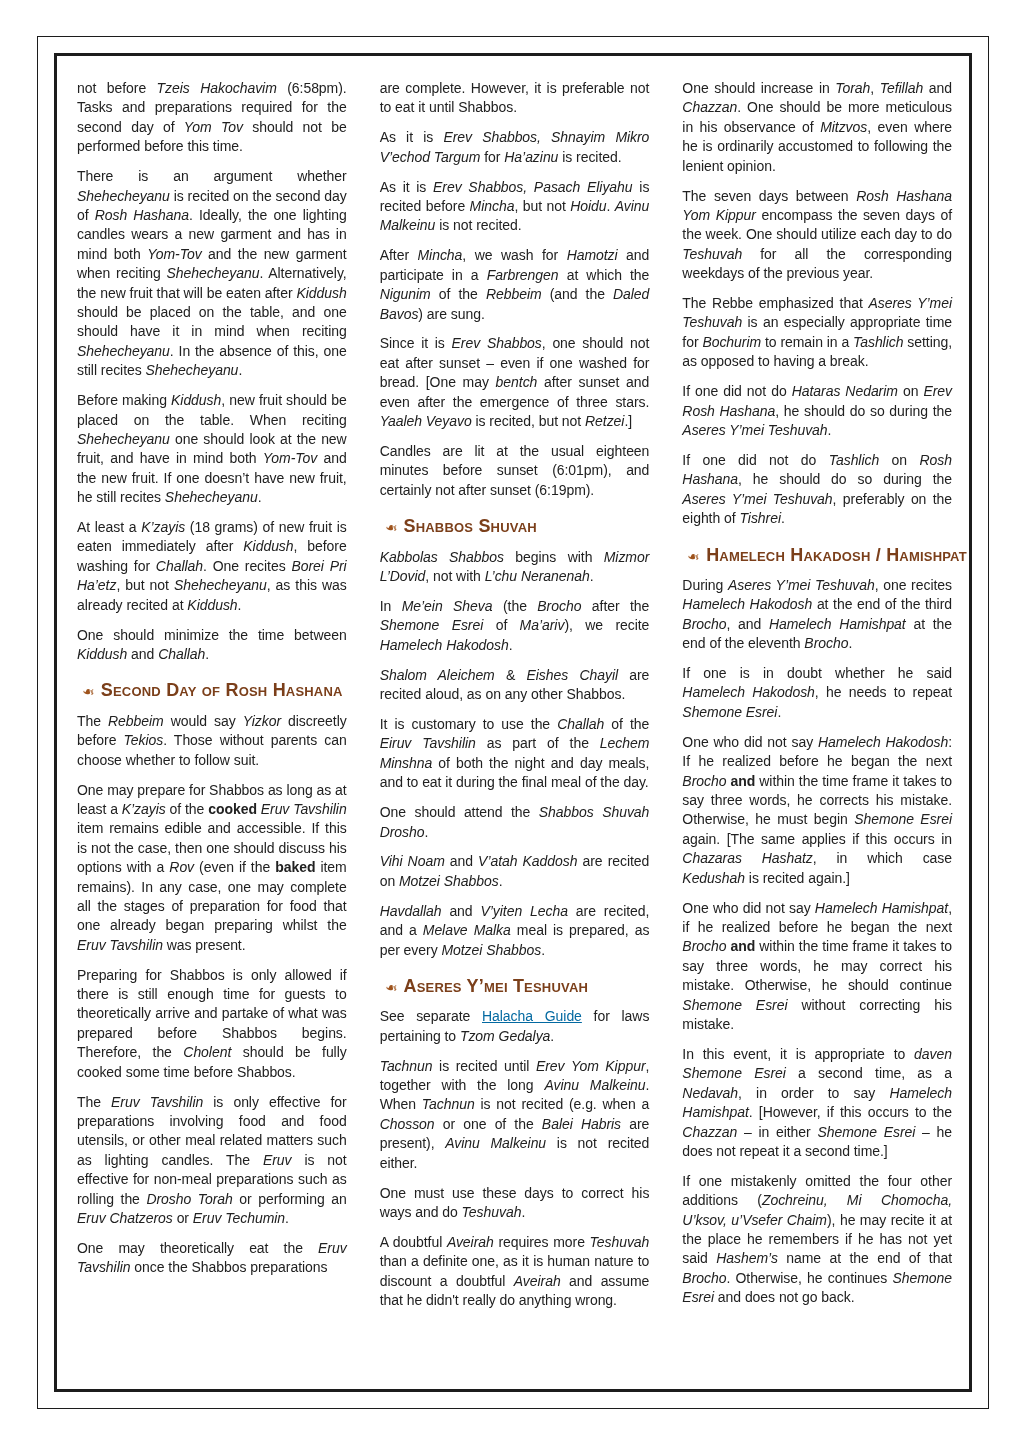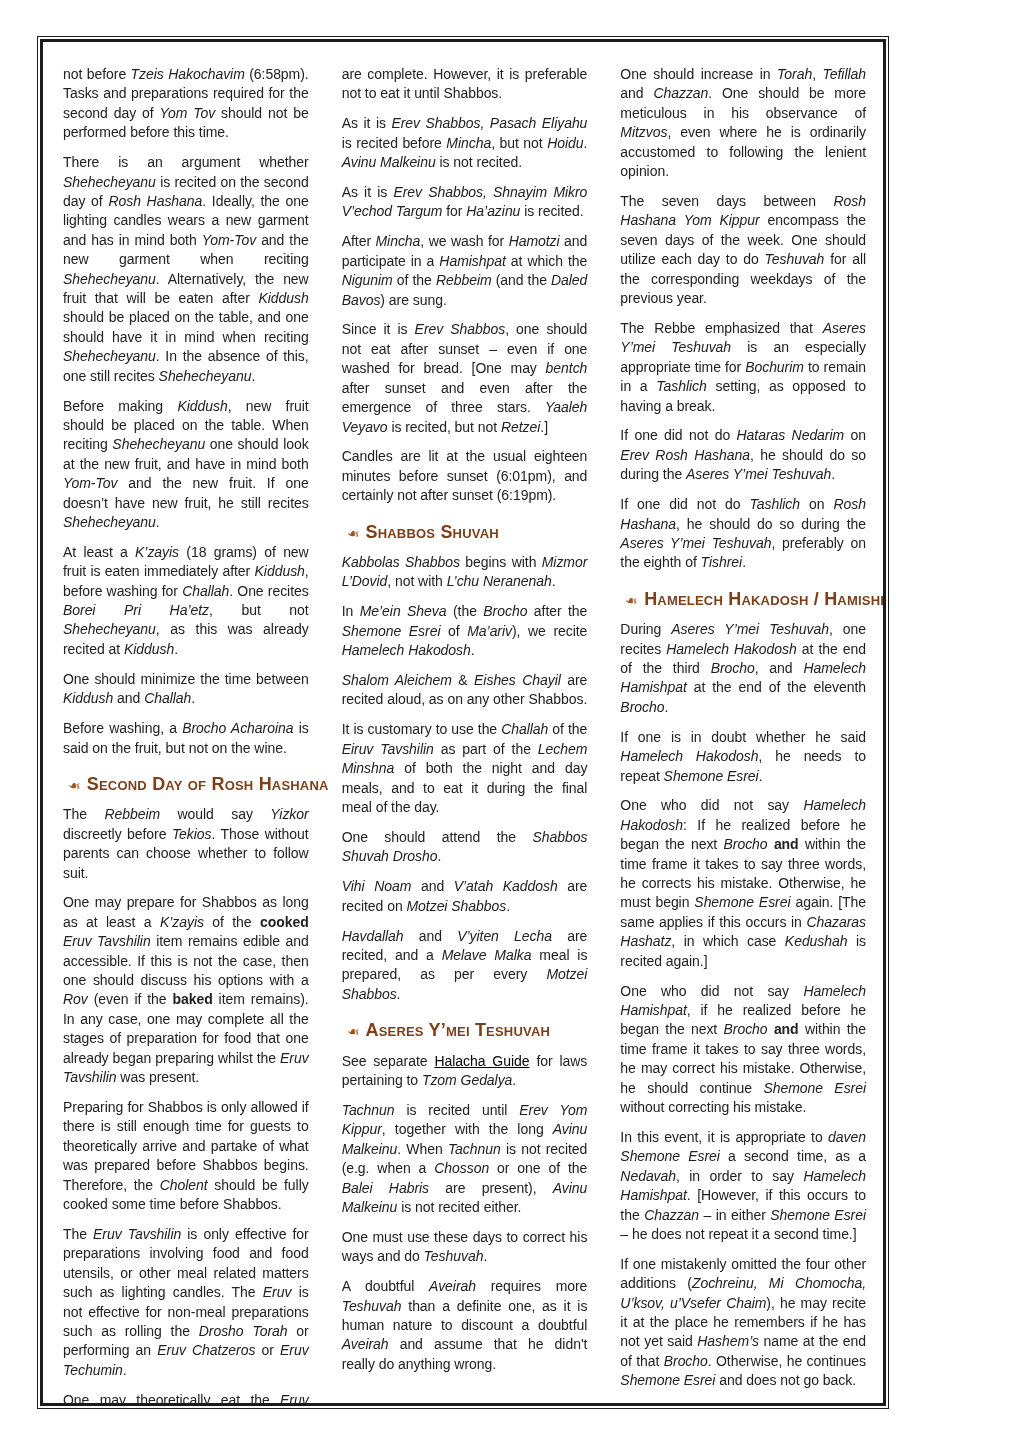--- a/index.html
+++ b/index.html
@@ -3,22 +3,22 @@
 <meta charset="utf-8">
 <style>
   html, body { margin:0; padding:0; }
   body {
     width:1024px; height:1448px; background:#ffffff;
     font-family:"Liberation Sans", sans-serif;
     position:relative; overflow:hidden;
   }
   .frame-outer {
     position:absolute; left:37px; top:36px;
-    width:852px; height:1373px;
-    border:1px solid #1c1c1c; padding:2px;
+    width:952px; height:1373px;
+    border:1px solid #1c1c1c; padding:16px;
     box-sizing:border-box; background:#ffffff;
   }
   .frame-inner {
     width:100%; height:100%;
     border:3px solid #1c1c1c;
     box-sizing:border-box;
     padding:23px 17px 16px 20px;
     overflow:hidden;
   }
   .columns { display:flex; gap:33px; height:100%; }
@@ -57,45 +57,44 @@
 
 <div class="frame-outer" style="border-color: rgb(28, 28, 28);">
   <div class="frame-inner" style="border-color: rgb(28, 28, 28);">
     <div class="columns">
       <div class="column" style="color: rgb(33, 33, 33);">
           <p class="para">not before <em>Tzeis Hakochavim</em> (6:58pm). Tasks and preparations required for the second day of <em>Yom Tov</em> should not be performed before this time.</p>
           <p class="para">There is an argument whether <em>Shehecheyanu</em> is recited on the second day of <em>Rosh Hashana</em>. Ideally, the one lighting candles wears a new garment and has in mind both <em>Yom-Tov</em> and the new garment when reciting <em>Shehecheyanu</em>. Alternatively, the new fruit that will be eaten after <em>Kiddush</em> should be placed on the table, and one should have it in mind when reciting <em>Shehecheyanu</em>. In the absence of this, one still recites <em>Shehecheyanu</em>.</p>
           <p class="para">Before making <em>Kiddush</em>, new fruit should be placed on the table. When reciting <em>Shehecheyanu</em> one should look at the new fruit, and have in mind both <em>Yom-Tov</em> and the new fruit. If one doesn’t have new fruit, he still recites <em>Shehecheyanu</em>.</p>
           <p class="para">At least a <em>K’zayis</em> (18 grams) of new fruit is eaten immediately after <em>Kiddush</em>, before washing for <em>Challah</em>. One recites <em>Borei Pri Ha’etz</em>, but not <em>Shehecheyanu</em>, as this was already recited at <em>Kiddush</em>.</p>
           <p class="para">One should minimize the time between <em>Kiddush</em> and <em>Challah</em>.</p>
-          <p class="para">Before washing, a <em>Brocho Acharoina</em> is said on the fruit, but not on the wine.</p>
           <div class="section-heading" style="color: rgb(123, 63, 26);"><span class="ornament" style="color: rgb(158, 83, 28);">❧</span><span>Second Day of Rosh Hashana</span></div>
           <p class="para">The <em>Rebbeim</em> would say <em>Yizkor</em> discreetly before <em>Tekios</em>. Those without parents can choose whether to follow suit.</p>
           <p class="para">One may prepare for Shabbos as long as at least a <em>K’zayis</em> of the <strong>cooked</strong> <em>Eruv Tavshilin</em> item remains edible and accessible. If this is not the case, then one should discuss his options with a <em>Rov</em> (even if the <strong>baked</strong> item remains). In any case, one may complete all the stages of preparation for food that one already began preparing whilst the <em>Eruv Tavshilin</em> was present.</p>
           <p class="para">Preparing for Shabbos is only allowed if there is still enough time for guests to theoretically arrive and partake of what was prepared before Shabbos begins. Therefore, the <em>Cholent</em> should be fully cooked some time before Shabbos.</p>
           <p class="para">The <em>Eruv Tavshilin</em> is only effective for preparations involving food and food utensils, or other meal related matters such as lighting candles. The <em>Eruv</em> is not effective for non-meal preparations such as rolling the <em>Drosho Torah</em> or performing an <em>Eruv Chatzeros</em> or <em>Eruv Techumin</em>.</p>
           <p class="para">One may theoretically eat the <em>Eruv Tavshilin</em> once the Shabbos preparations</p>
         </div>
       <div class="column" style="color: rgb(33, 33, 33);">
           <p class="para">are complete. However, it is preferable not to eat it until Shabbos.</p>
+          <p class="para">As it is <em>Erev Shabbos, Shnayim Mikro V’echod Targum</em> for <em>Ha’azinu</em> is recited.</p>
           <p class="para">As it is <em>Erev Shabbos, Pasach Eliyahu</em> is recited before <em>Mincha</em>, but not <em>Hoidu</em>. <em>Avinu Malkeinu</em> is not recited.</p>
-          <p class="para">As it is <em>Erev Shabbos, Shnayim Mikro V’echod Targum</em> for <em>Ha’azinu</em> is recited.</p>
-          <p class="para">After <em>Mincha</em>, we wash for <em>Hamotzi</em> and participate in a <em>Hamishpat</em> at which the <em>Nigunim</em> of the <em>Rebbeim</em> (and the <em>Daled Bavos</em>) are sung.</p>
+          <p class="para">After <em>Mincha</em>, we wash for <em>Hamotzi</em> and participate in a <em>Farbrengen</em> at which the <em>Nigunim</em> of the <em>Rebbeim</em> (and the <em>Daled Bavos</em>) are sung.</p>
           <p class="para">Since it is <em>Erev Shabbos</em>, one should not eat after sunset – even if one washed for bread. [One may <em>bentch</em> after sunset and even after the emergence of three stars. <em>Yaaleh Veyavo</em> is recited, but not <em>Retzei</em>.]</p>
           <p class="para">Candles are lit at the usual eighteen minutes before sunset (6:01pm), and certainly not after sunset (6:19pm).</p>
           <div class="section-heading" style="color: rgb(123, 63, 26);"><span class="ornament" style="color: rgb(158, 83, 28);">❧</span><span>Shabbos Shuvah</span></div>
           <p class="para"><em>Kabbolas Shabbos</em> begins with <em>Mizmor L’Dovid</em>, not with <em>L’chu Neranenah</em>.</p>
           <p class="para">In <em>Me’ein Sheva</em> (the <em>Brocho</em> after the <em>Shemone Esrei</em> of <em>Ma’ariv</em>), we recite <em>Hamelech Hakodosh</em>.</p>
           <p class="para"><em>Shalom Aleichem</em> &amp; <em>Eishes Chayil</em> are recited aloud, as on any other Shabbos.</p>
           <p class="para">It is customary to use the <em>Challah</em> of the <em>Eiruv Tavshilin</em> as part of the <em>Lechem Minshna</em> of both the night and day meals, and to eat it during the final meal of the day.</p>
           <p class="para">One should attend the <em>Shabbos Shuvah Drosho</em>.</p>
           <p class="para"><em>Vihi Noam</em> and <em>V’atah Kaddosh</em> are recited on <em>Motzei Shabbos</em>.</p>
           <p class="para"><em>Havdallah</em> and <em>V’yiten Lecha</em> are recited, and a <em>Melave Malka</em> meal is prepared, as per every <em>Motzei Shabbos</em>.</p>
           <div class="section-heading" style="color: rgb(123, 63, 26);"><span class="ornament" style="color: rgb(158, 83, 28);">❧</span><span>Aseres Y’mei Teshuvah</span></div>
-          <p class="para">See separate <a class="doc-link" href="#" style="color: #000000;">Halacha Guide</a> for laws pertaining to <em>Tzom Gedalya</em>.</p>
+          <p class="para">See separate <a class="doc-link" href="#" style="color: #0369a1;">Halacha Guide</a> for laws pertaining to <em>Tzom Gedalya</em>.</p>
           <p class="para"><em>Tachnun</em> is recited until <em>Erev Yom Kippur</em>, together with the long <em>Avinu Malkeinu</em>. When <em>Tachnun</em> is not recited (e.g. when a <em>Chosson</em> or one of the <em>Balei Habris</em> are present), <em>Avinu Malkeinu</em> is not recited either.</p>
           <p class="para">One must use these days to correct his ways and do <em>Teshuvah</em>.</p>
           <p class="para">A doubtful <em>Aveirah</em> requires more <em>Teshuvah</em> than a definite one, as it is human nature to discount a doubtful <em>Aveirah</em> and assume that he didn't really do anything wrong.</p>
         </div>
       <div class="column" style="color: rgb(33, 33, 33);">
           <p class="para">One should increase in <em>Torah</em>, <em>Tefillah</em> and <em>Chazzan</em>. One should be more meticulous in his observance of <em>Mitzvos</em>, even where he is ordinarily accustomed to following the lenient opinion.</p>
           <p class="para">The seven days between <em>Rosh Hashana Yom Kippur</em> encompass the seven days of the week. One should utilize each day to do <em>Teshuvah</em> for all the corresponding weekdays of the previous year.</p>
           <p class="para">The Rebbe emphasized that <em>Aseres Y’mei Teshuvah</em> is an especially appropriate time for <em>Bochurim</em> to remain in a <em>Tashlich</em> setting, as opposed to having a break.</p>
           <p class="para">If one did not do <em>Hataras Nedarim</em> on <em>Erev Rosh Hashana</em>, he should do so during the <em>Aseres Y’mei Teshuvah</em>.</p>
           <p class="para">If one did not do <em>Tashlich</em> on <em>Rosh Hashana</em>, he should do so during the <em>Aseres Y’mei Teshuvah</em>, preferably on the eighth of <em>Tishrei</em>.</p>

